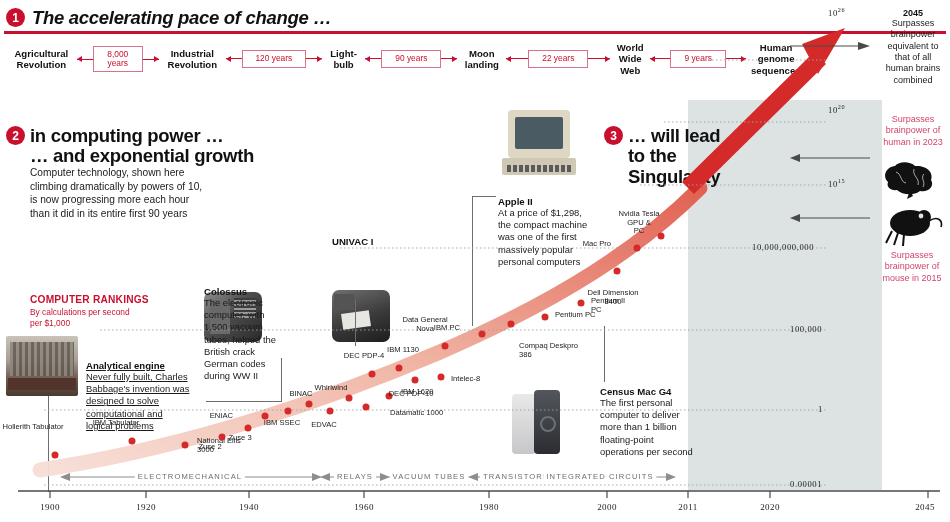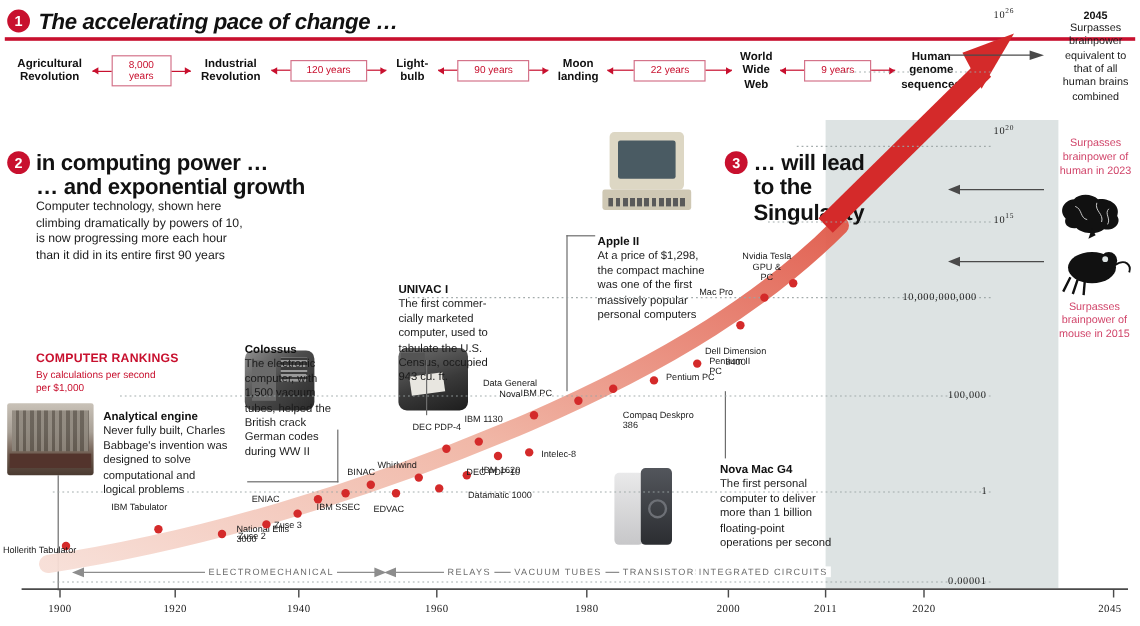--- a/index.html
+++ b/index.html
@@ -35,21 +35,21 @@
   #plot{position:absolute;left:0;top:0;width:950px;height:522px;pointer-events:none;}
   .dot{position:absolute;width:7px;height:7px;border-radius:50%;background:#d42a2a;
        transform:translate(-50%,-50%);}
   .dlabel{position:absolute;font-size:7.6px;line-height:1.12;color:#1a1a1a;white-space:nowrap;}
   .ylab{position:absolute;font-size:8.6px;color:#222;font-family:"Liberation Serif",serif;
         letter-spacing:.6px;white-space:nowrap;}
   .ylab sup{font-size:6.2px;}
   .xlab{position:absolute;font-size:9px;color:#222;font-family:"Liberation Serif",serif;
         letter-spacing:.4px;transform:translateX(-50%);}
   .era{position:absolute;font-size:7.6px;color:#6d6d6d;letter-spacing:1.1px;
-       background:#fff;padding:0 3px;transform:translateX(-50%);margin-left:36px;}
+       background:#fff;padding:0 3px;transform:translateX(-50%);}
 
   
   .ann-b{font-size:9px;font-weight:bold;text-align:center;color:#111;}
   .ann-t{font-size:9px;line-height:1.26;text-align:center;color:#1a1a1a;}
   .ann-r{font-size:9px;line-height:1.26;text-align:center;color:#d1456a;}
 
   
   .photo{background:#555;border-radius:4px;overflow:hidden;position:relative;}
   .leader{position:absolute;background:#6d6d6d;}
 </style>
@@ -150,21 +150,21 @@
   <div>By calculations per second</div>
   <div>per $1,000</div>
 </div>
 
 <div class="abs photo" style="left:6px;top:336px;width:72px;height:60px;background:
      linear-gradient(180deg,#c9c2b8 0%,#a8a096 40%,#6d5a4e 72%,#4a3a30 100%);border-radius:2px;">
   <div style="position:absolute;left:4px;top:6px;width:64px;height:34px;
       background:repeating-linear-gradient(90deg,#8d867c 0 3px,#5f584f 3px 6px);opacity:.85;"></div>
   <div style="position:absolute;left:2px;top:42px;width:68px;height:12px;background:#53342c;"></div>
 </div>
-<div class="abs" style="left:86px;top:342px;width:104px;">
+<div class="abs" style="left:86px;top:360px;width:104px;text-decoration:underline;">
   <div class="cap-t">Analytical engine</div>
   <div class="cap-b">Never fully built, Charles Babbage's invention was designed to solve computational and logical problems</div>
 </div>
 <div class="abs leader" style="left:48px;top:396px;width:1px;height:96px;"></div>
 
 <div class="abs photo" style="left:204px;top:232px;width:58px;height:50px;background:
      linear-gradient(135deg,#8f8f8f 0%,#4d4d4d 45%,#2a2a2a 100%);border-radius:7px;">
   <div style="position:absolute;left:6px;top:8px;width:20px;height:34px;background:#6a6a6a;"></div>
   <div style="position:absolute;left:30px;top:6px;width:22px;height:20px;
       background:repeating-linear-gradient(0deg,#9a9a9a 0 2px,#3c3c3c 2px 4px);"></div>
@@ -176,21 +176,20 @@
 <div class="abs leader" style="left:281px;top:358px;width:1px;height:44px;"></div>
 <div class="abs leader" style="left:206px;top:401px;width:76px;height:1px;"></div>
 
 <div class="abs photo" style="left:332px;top:180px;width:58px;height:52px;background:
      linear-gradient(160deg,#6f6f6f 0%,#3a3a3a 55%,#1d1d1d 100%);border-radius:7px;">
   <div style="position:absolute;left:10px;top:22px;width:28px;height:16px;background:#e8e6e0;transform:rotate(-8deg);"></div>
   <div style="position:absolute;left:2px;top:4px;width:20px;height:16px;background:#545454;"></div>
 </div>
 <div class="abs" style="left:332px;top:236px;width:82px;">
   <div class="cap-t">UNIVAC I</div>
-  <div class="cap-b">The first commer-cially marketed computer, used to tabulate the U.S. Census, occupied 943 cu. ft.</div>
 </div>
 <div class="abs leader" style="left:355px;top:300px;width:1px;height:46px;"></div>
 <div class="abs leader" style="left:355px;top:345px;width:0px;height:1px;"></div>
 
 <div class="abs" style="left:498px;top:110px;width:82px;height:78px;">
   <div style="position:absolute;left:10px;top:0px;width:62px;height:48px;background:#ddd7c4;border-radius:4px;"></div>
   <div style="position:absolute;left:17px;top:7px;width:48px;height:32px;background:#4a5b63;border-radius:2px;"></div>
   <div style="position:absolute;left:4px;top:48px;width:74px;height:17px;background:#cfc8b4;border-radius:2px;"></div>
   <div style="position:absolute;left:9px;top:55px;width:64px;height:7px;
       background:repeating-linear-gradient(90deg,#5a5a5a 0 4px,#cfc8b4 4px 6px);"></div>
@@ -203,21 +202,21 @@
 <div class="abs leader" style="left:472px;top:196px;width:1px;height:130px;"></div>
 
 <div class="abs" style="left:512px;top:390px;width:50px;height:66px;">
   <div style="position:absolute;left:0;top:4px;width:24px;height:60px;background:
       linear-gradient(180deg,#e9e9ea 0%,#c7c7c9 100%);border-radius:4px;"></div>
   <div style="position:absolute;left:22px;top:0px;width:26px;height:64px;background:
       linear-gradient(180deg,#53565c 0%,#2b2d31 100%);border-radius:4px;"></div>
   <div style="position:absolute;left:28px;top:26px;width:12px;height:12px;border:2px solid #6d7076;border-radius:50%;"></div>
 </div>
 <div class="abs" style="left:600px;top:386px;width:96px;">
-  <div class="cap-t">Nova Mac G4</div>
+  <div class="cap-t">Census Mac G4</div>
   <div class="cap-b">The first personal computer to deliver more than 1 billion floating-point operations per second</div>
 </div>
 <div class="abs leader" style="left:604px;top:326px;width:1px;height:56px;"></div>
 
 <svg id="plot" viewBox="0 0 950 522">
 
   <defs>
     <linearGradient id="band" x1="0" y1="1" x2="1" y2="0">
       <stop offset="0%" stop-color="#f7ded6"></stop>
       <stop offset="45%" stop-color="#f0b4a3"></stop>
@@ -298,21 +297,21 @@
 <div class="xlab" style="left:925px;top:502px;">2045</div>
 
 <div class="era" style="left:190px;top:472px;">ELECTROMECHANICAL</div>
 <div class="era" style="left:355px;top:472px;">RELAYS</div>
 <div class="era" style="left:429px;top:472px;">VACUUM TUBES</div>
 <div class="era" style="left:516px;top:472px;">TRANSISTORS</div>
 <div class="era" style="left:600px;top:472px;">INTEGRATED CIRCUITS</div>
 
 <div id="points-layer" class="abs" style="left:0;top:0;width:950px;height:522px;">
     <div class="dot" style="left: 55px; top: 455px;"></div>
-    <div class="dlabel" style="left: 33px; top: 423px; transform: translateX(-50%); margin-top: 32px;">Hollerith Tabulator</div>
+    <div class="dlabel" style="left: 33px; top: 423px; transform: translateX(-50%);">Hollerith Tabulator</div>
     <div class="dot" style="left: 132px; top: 441px;"></div>
     <div class="dlabel" style="left: 116px; top: 419px; text-align: center; transform: translateX(-50%);">IBM Tabulator</div>
     <div class="dot" style="left: 185px; top: 445px;"></div>
     <div class="dlabel" style="left: 197px; top: 437px;">National Ellis<br>3000</div>
     <div class="dot" style="left: 222px; top: 437px;"></div>
     <div class="dlabel" style="left: 210px; top: 443px; text-align: center; transform: translateX(-50%);">Zuse 2</div>
     <div class="dot" style="left: 248px; top: 428px;"></div>
     <div class="dlabel" style="left: 240px; top: 434px; text-align: center; transform: translateX(-50%);">Zuse 3</div>
     <div class="dot" style="left: 265px; top: 416px;"></div>
     <div class="dlabel" style="left: 233px; top: 412px; text-align: right; transform: translateX(-100%);">ENIAC</div>

